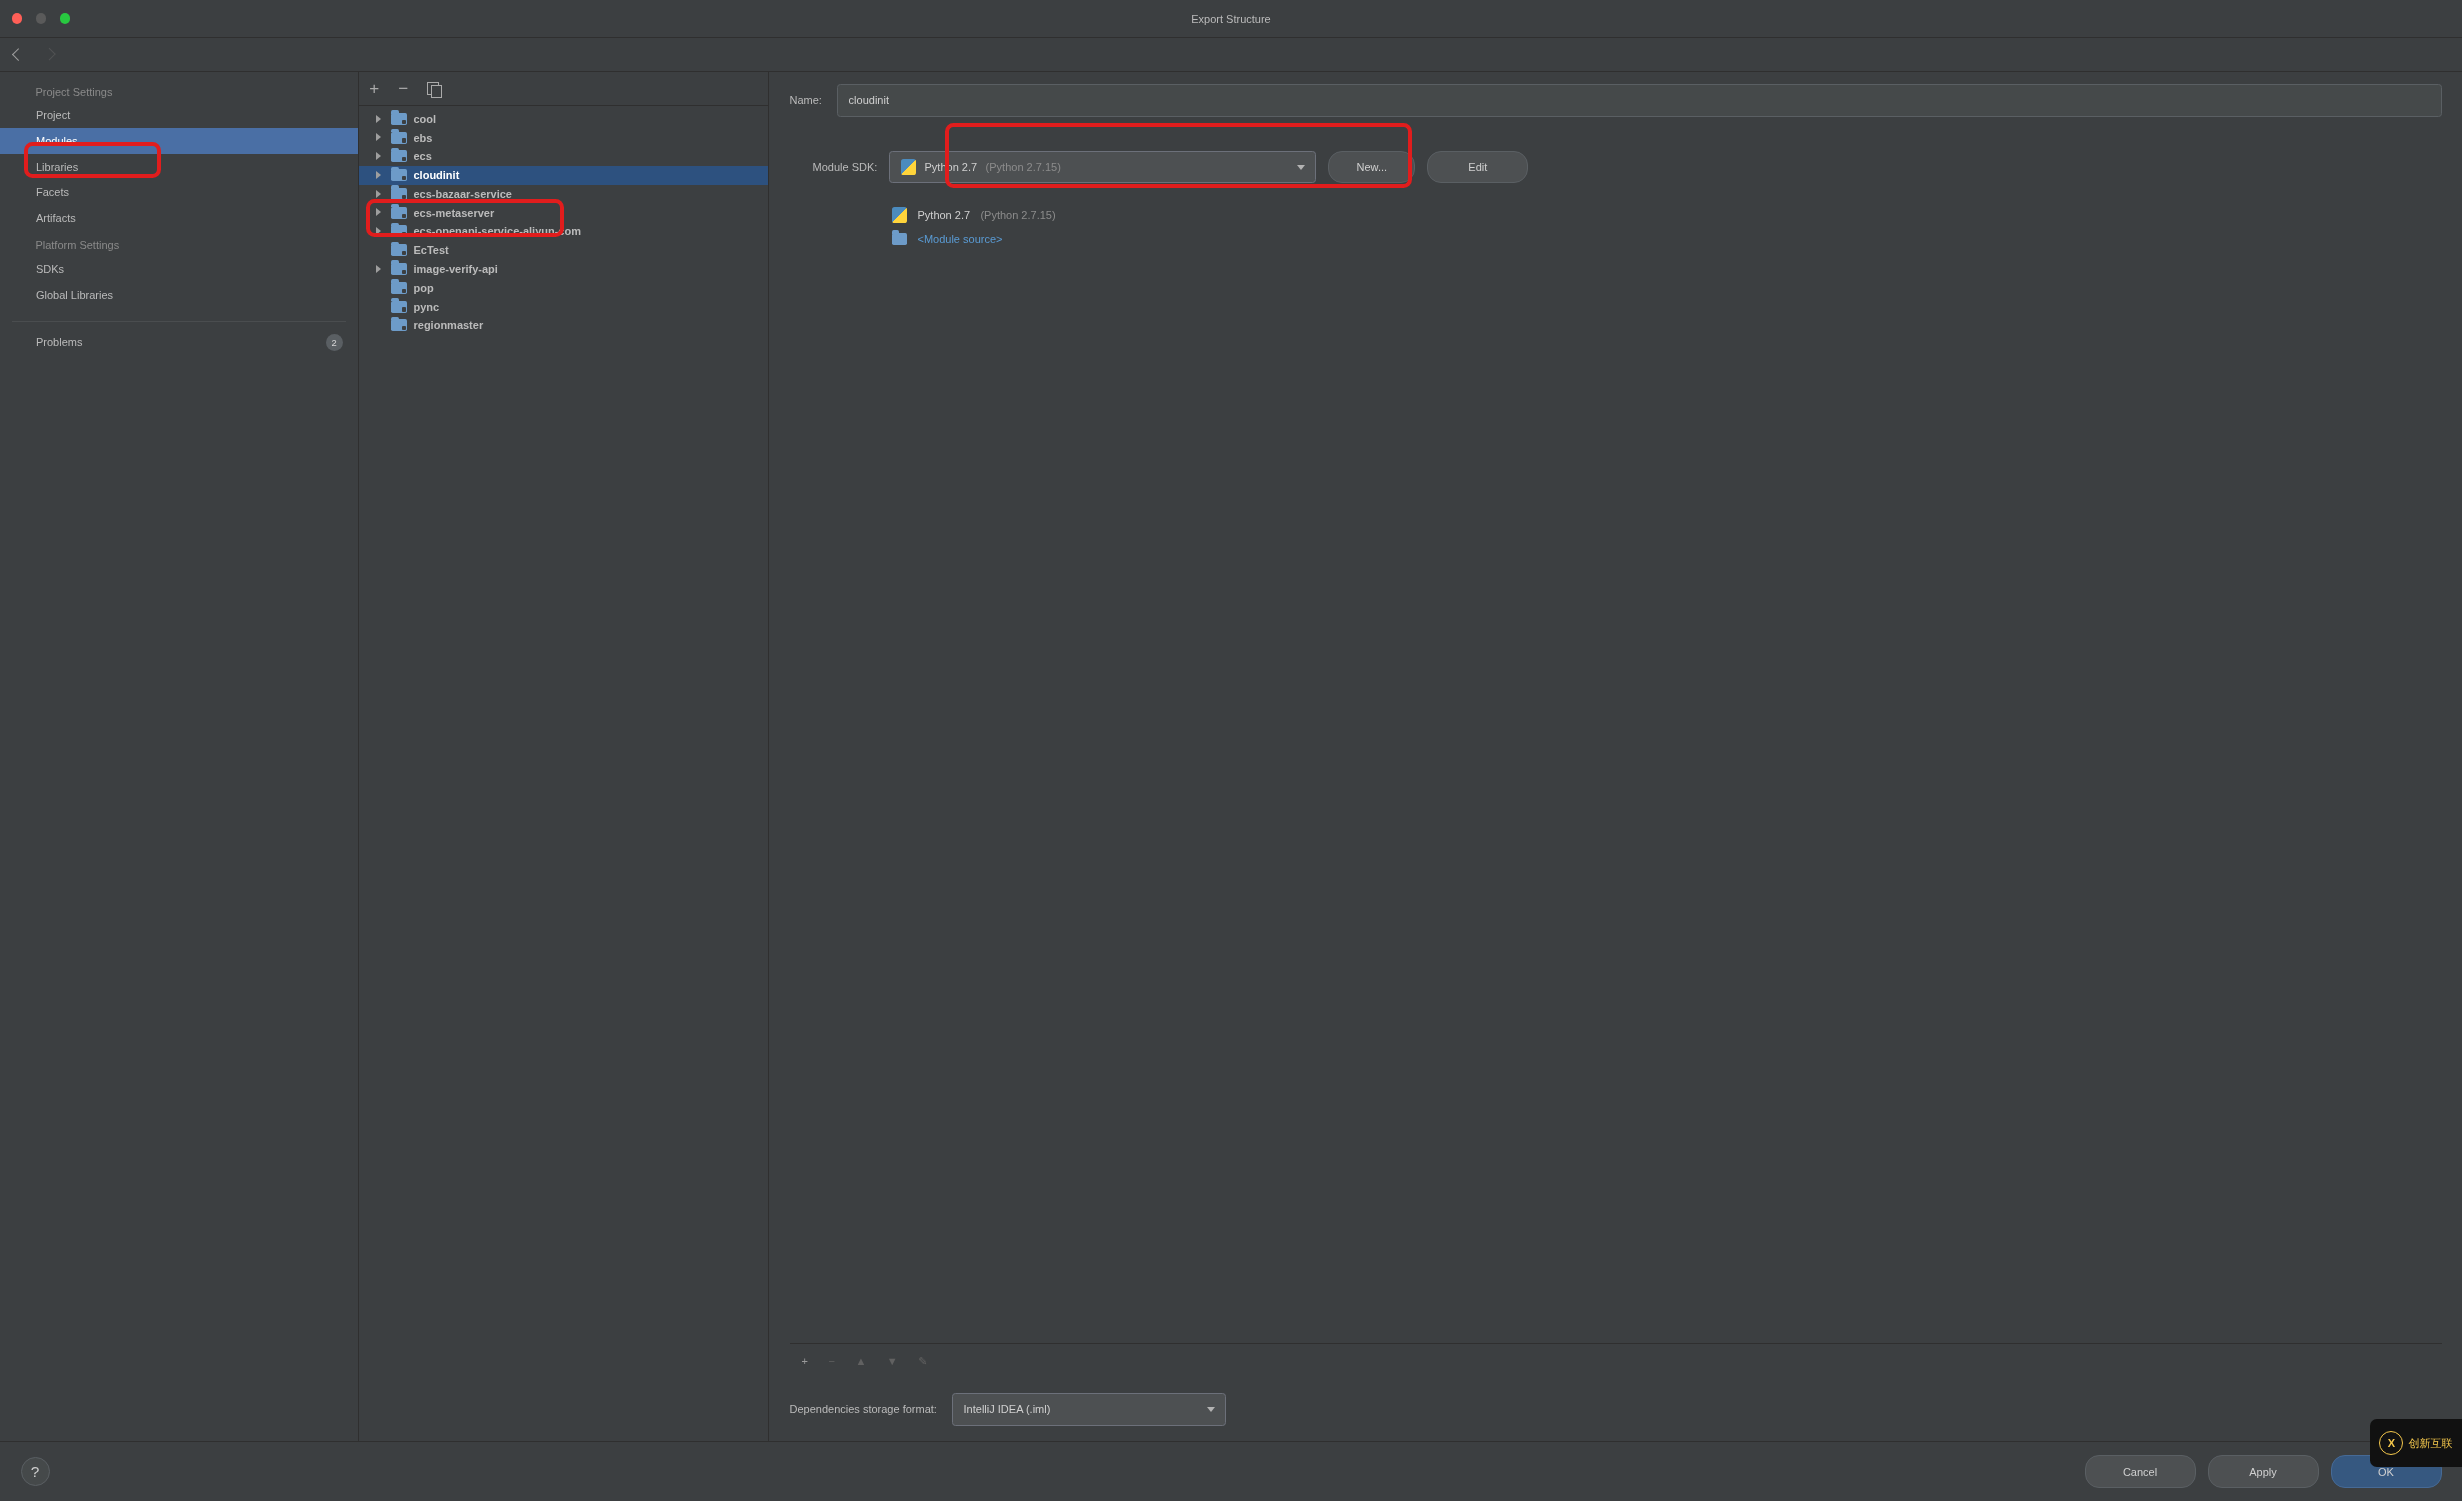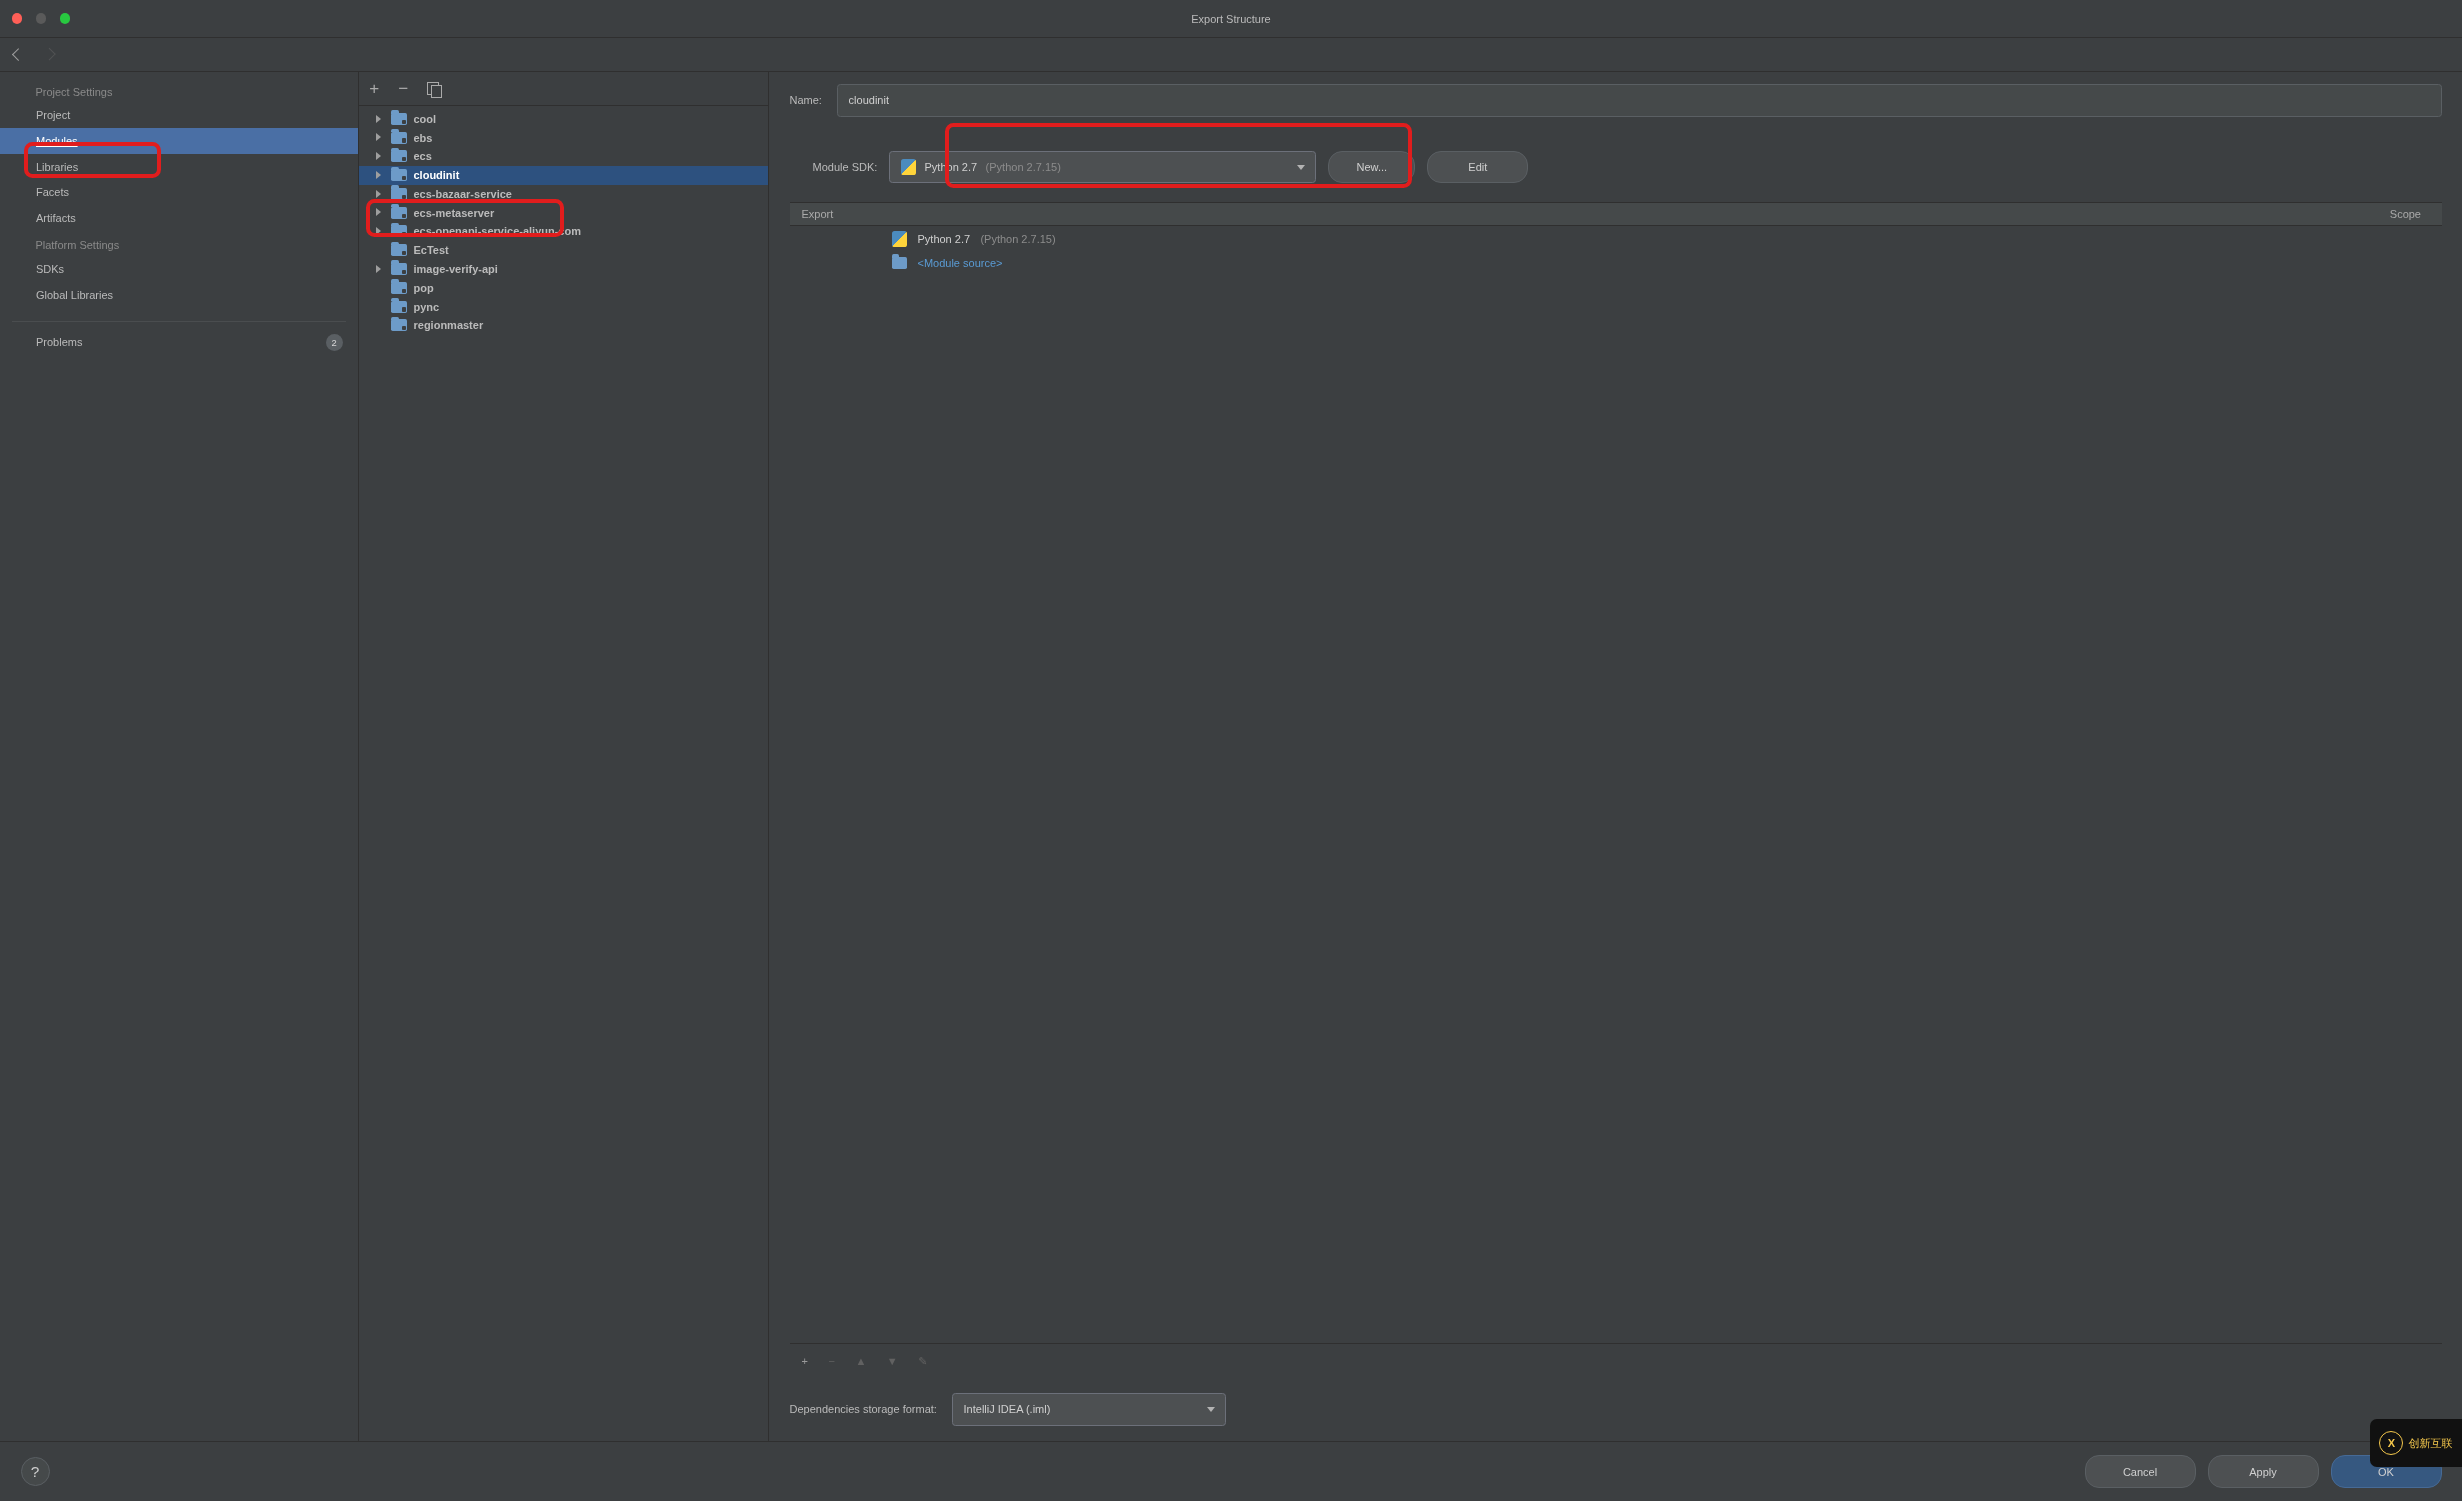--- a/index.html
+++ b/index.html
@@ -23,21 +23,21 @@
 .arr.right::before { transform: rotate(-135deg); border-color:#6a6a6a; }
 .arr.left { opacity:1; }
 .arr.right { opacity:.45; }
 
 .columns { display: flex; height: calc(100% - 38px - 34px - 60px); }
 
 
 .sidebar { width: 359px; background: #3c3f41; border-right: 0.9px solid #2f2f2f; padding-top: 5.1px; }
 .sidebar .heading { color: #8a8a8a; font-size: 11px; padding: 8.5px 15.4px 5.1px; margin-left: 20px; }
 .sidebar .item { display:flex; align-items:center; justify-content:space-between; padding: 6.8px 15.4px 6.8px 36px; color:#bbbbbb; cursor:pointer; }
-.sidebar .item.selected { background: #4a6fa5; color: #ffffff; text-decoration: underline; }
+.sidebar .item.selected { background: #4a6fa5; color: #ffffff; }
 .sidebar .badge { background:#5a5f63; color:#d7d7d7; border-radius: 8.5px; min-width:17px; height:17px; display:flex; align-items:center; justify-content:center; font-size:9.4px; padding: 0 5.1px; }
 
 
 .tree { width: 410px; background: #3c3f41; border-right: 0.9px solid #2f2f2f; display:flex; flex-direction:column; }
 .tree .toolbar { height: 34px; display:flex; align-items:center; gap: 19px; padding: 0 10.3px; border-bottom: 0.9px solid #2f2f2f; color:#aaaaaa; font-size: 14.5px; }
 .tree .toolbar .plus::before { content:"+"; font-size:17px; }
 .tree .toolbar .minus::before { content:"−"; font-size:17px; }
 .tree .toolbar .copy { width:13.7px; height:13.7px; position:relative; }
 .tree .toolbar .copy::before, .tree .toolbar .copy::after { content:""; position:absolute; width:9.4px; height:11px; border:1.3px solid #aaaaaa; background:#3c3f41; }
 .tree .toolbar .copy::before { left:0; top:0; }
@@ -243,24 +243,20 @@
         <span>Python 2.7</span>
         <span class="dim">(Python 2.7.15)</span>
         <span class="caret"></span>
       </div>
       <div class="btn">New...</div>
       <div class="btn" style="min-width:101px;">Edit</div>
 
       <div class="annot-box" style="left:132px; top:-8.5px; width:467px; height:65px;"></div>
     </div>
 
-    <div class="depsheader">
-      <span>Export</span>
-      <span class="scope">Scope</span>
-    </div>
     <div class="depslist">
       <div class="deprow">
         <span class="box" style="visibility:hidden;"></span>
         <span class="pyicon"></span>
         <span>Python 2.7</span>
         <span style="color:#8c8c8c;">(Python 2.7.15)</span>
       </div>
       <div class="deprow">
         <span class="box" style="visibility:hidden;"></span>
         <span class="srcicon"></span>

